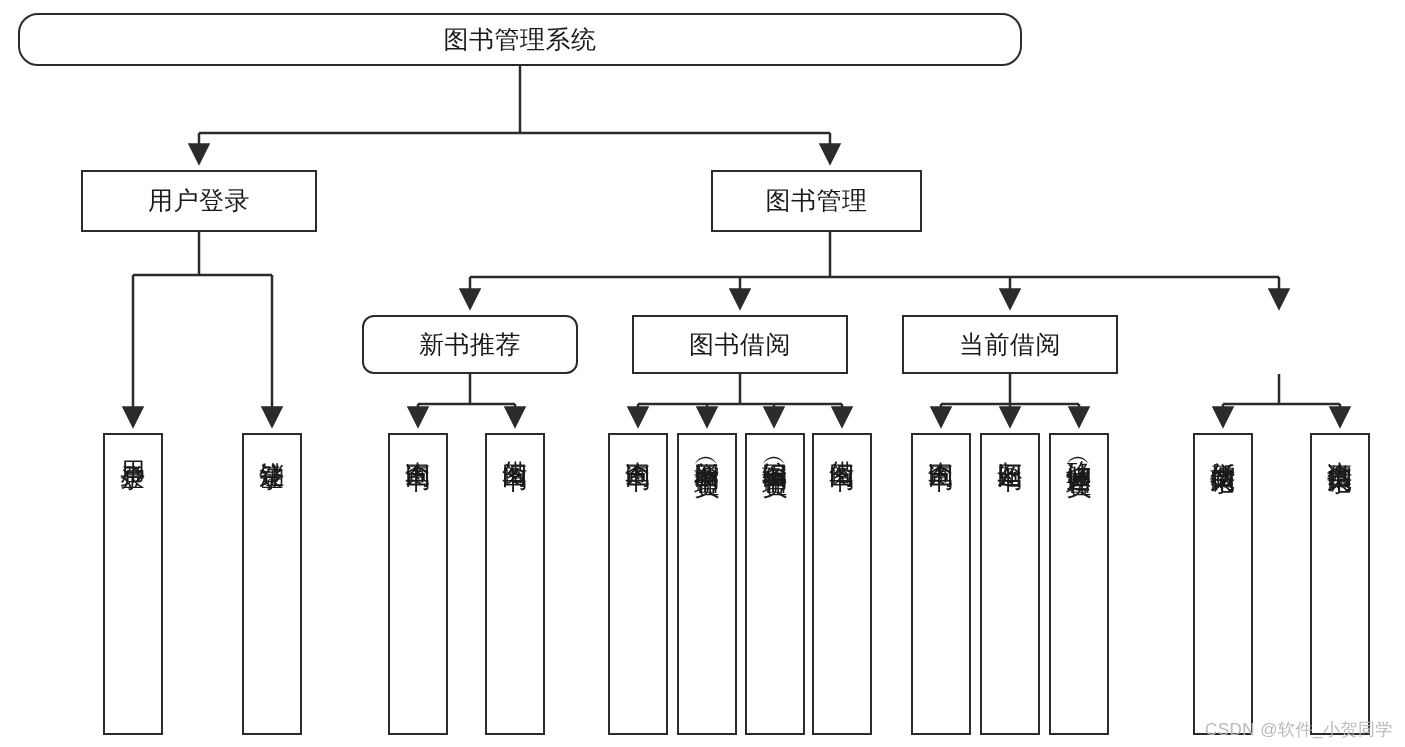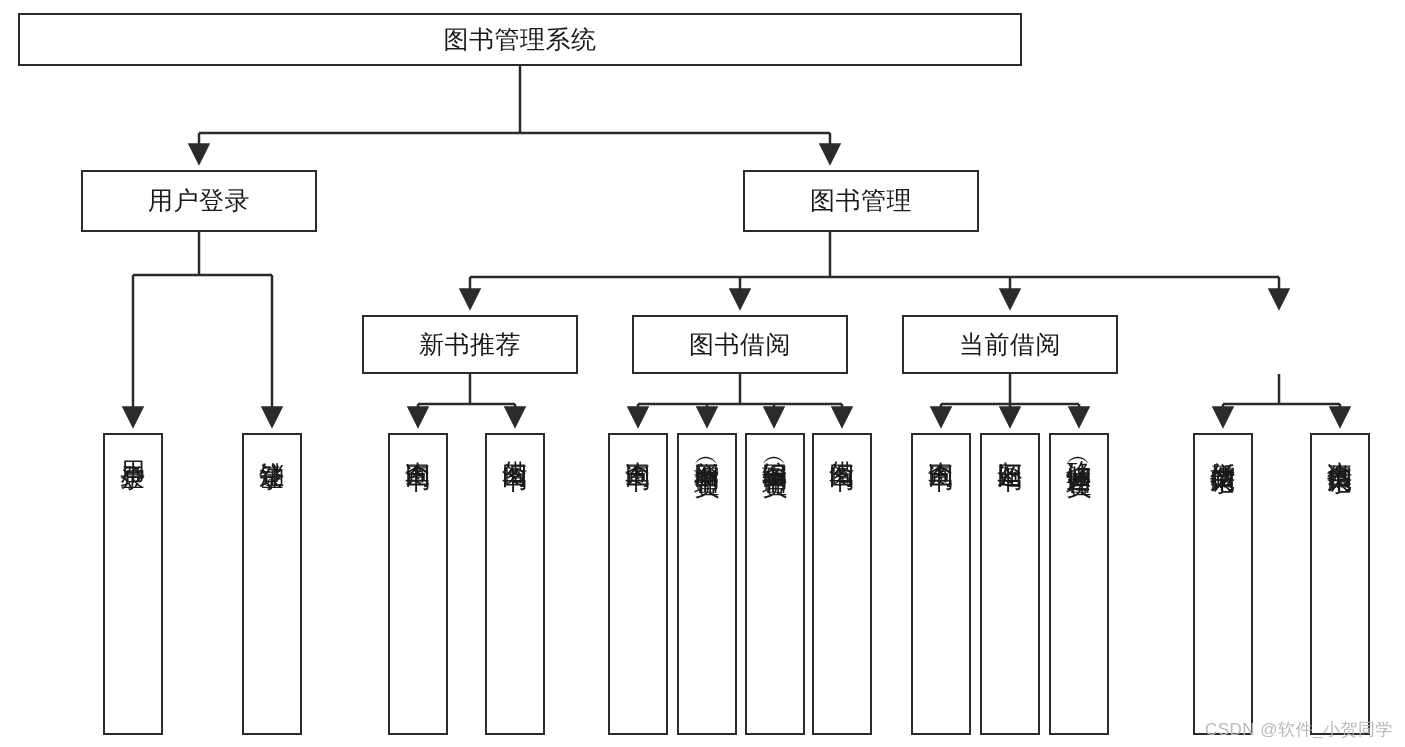--- a/index.html
+++ b/index.html
@@ -121,32 +121,32 @@
       <path d="M 1079 404 L 1079 425" marker-end="url(#arrow)"></path>
 
       <path d="M 1279 374 L 1279 404"></path>
       <path d="M 1223 404 L 1340 404"></path>
       <path d="M 1223 404 L 1223 425" marker-end="url(#arrow)"></path>
       <path d="M 1340 404 L 1340 425" marker-end="url(#arrow)"></path>
 
     </g>
   </svg>
 
-  <div class="node h-node" id="n-root" style="left:18px; top:13px; width:1004px; height:53px;">
+  <div class="node h-node" id="n-root" style="left:18px; top:13px; width:1004px; height:53px;border-radius:20px;">
     <span class="lbl">图书管理系统</span>
   </div>
 
   <div class="node h-node" style="left:81px; top:170px; width:236px; height:62px;">
     <span class="lbl">用户登录</span>
   </div>
-  <div class="node h-node" style="left:711px; top:170px; width:236px; height:62px;margin-left:32px;">
+  <div class="node h-node" style="left:711px; top:170px; width:211px; height:62px;">
     <span class="lbl">图书管理</span>
   </div>
 
-  <div class="node h-node" style="left:362px; top:315px; width:216px; height:59px;">
+  <div class="node h-node" style="left:362px; top:315px; width:216px; height:59px;border-radius:12px;">
     <span class="lbl">新书推荐</span>
   </div>
   <div class="node h-node" style="left:632px; top:315px; width:216px; height:59px;">
     <span class="lbl">图书借阅</span>
   </div>
   <div class="node h-node" style="left:902px; top:315px; width:216px; height:59px;">
     <span class="lbl">当前借阅</span>
   </div>
 
   <div class="node v-node" style="left:103px; top:433px; width:60px; height:302px;">

